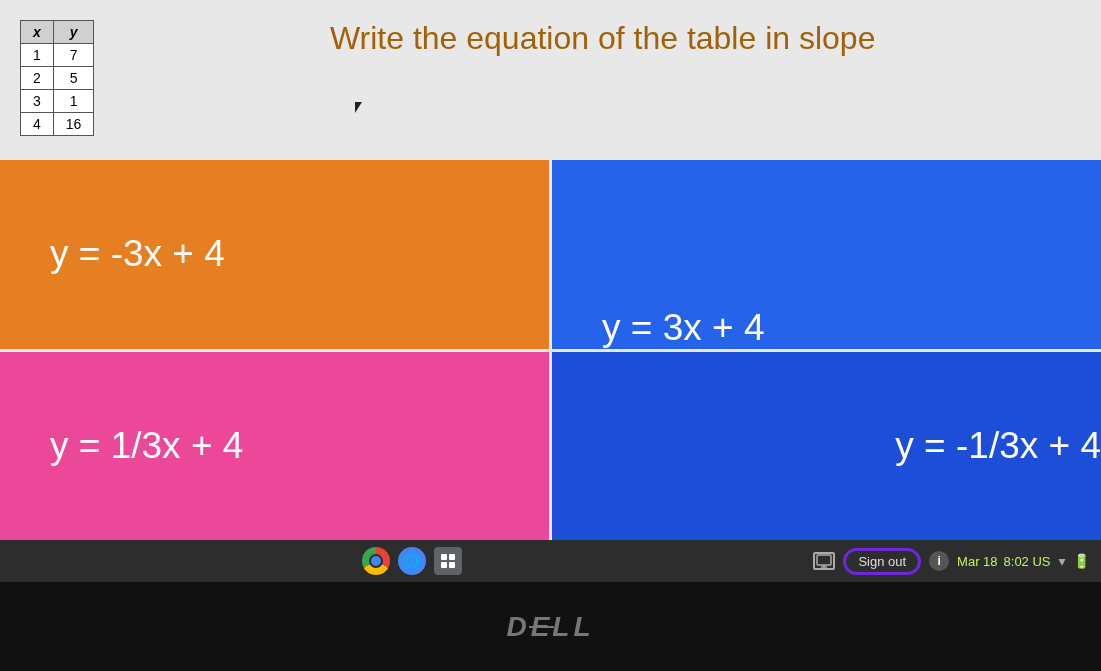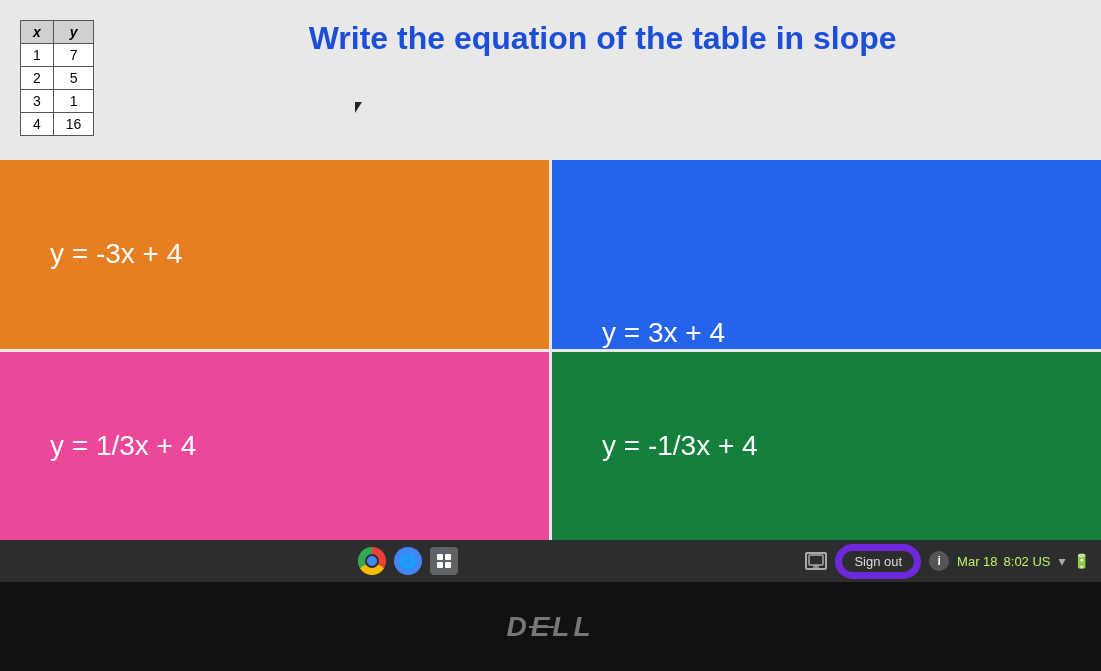--- a/index.html
+++ b/index.html
@@ -61,52 +61,52 @@
     .question-area {
       flex: 1;
       display: flex;
       align-items: center;
       justify-content: center;
       text-align: center;
     }
 
     .question-text {
       font-size: 32px;
-      color: #1d4ed8;
+      color: #a16207;
       line-height: 1.3;
-      font-weight: 700;
+      font-weight: 400;
     }
 
     
     .answers-grid {
       display: grid;
       grid-template-columns: 1fr 1fr;
       grid-template-rows: 1fr 1fr;
       flex: 1;
       gap: 3px;
       margin-top: 5px;
     }
 
     .answer-cell {
       display: flex;
       align-items: center;
       padding-left: 50px;
       cursor: pointer;
     }
 
     .answer-text {
-      font-size: 28px;
+      font-size: 37px;
       color: white;
       font-weight: 400;
     }
 
     .cell-orange { background: #E67E22; }
     .cell-blue   { background: #2563EB; align-items: flex-end; }
     .cell-green  { background: #ec4899; }
-    .cell-red    { background: #15803d; }
+    .cell-red    { background: #1d4ed8; justify-content: flex-end; }
 
     
     .taskbar {
       width: 100%;
       height: 42px;
       background: #2d2d2d;
       display: flex;
       align-items: center;
       padding: 0 10px;
       flex-shrink: 0;
@@ -174,21 +174,21 @@
       border: 2px solid #aaa;
       border-radius: 2px;
       position: relative;
       display: flex;
       align-items: center;
       justify-content: center;
     }
 
     .sign-out-btn {
       background: transparent;
-      border: 7px solid #6d28d9;
+      border: 3px solid #6d28d9;
       border-radius: 20px;
       color: #ddd;
       padding: 3px 12px;
       font-size: 13px;
       cursor: pointer;
     }
 
     .info-circle {
       width: 20px;
       height: 20px;

